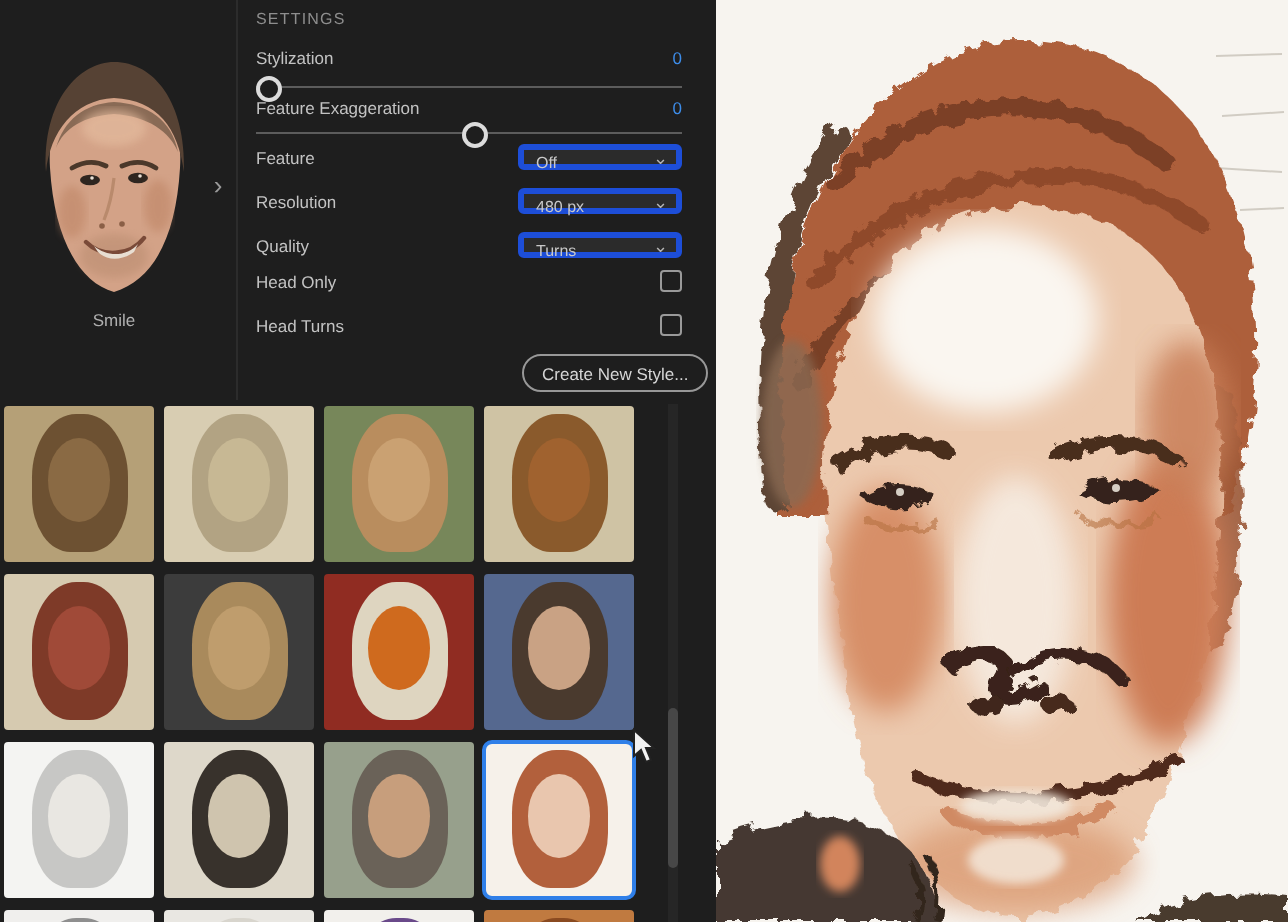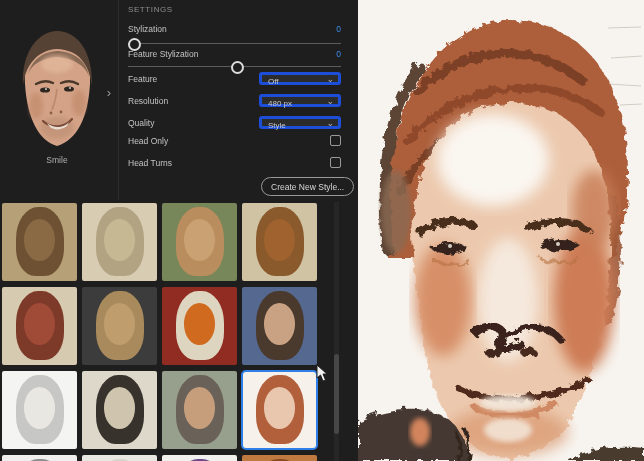--- a/index.html
+++ b/index.html
@@ -102,21 +102,21 @@
 
     <div class="settings-title">SETTINGS</div>
 
     <div class="set-label" style="top:24px">Stylization</div>
     <div class="set-value" style="top:24px">0</div>
     <div class="slider-track" style="top:38px">
       <div class="line"></div>
       <div class="knob" style="left: 3%;"></div>
     </div>
 
-    <div class="set-label" style="top:49px">Feature Stylization</div>
+    <div class="set-label" style="top:49px">Feature Exaggeration</div>
     <div class="set-value" style="top:49px">0</div>
     <div class="slider-track" style="top:61px">
       <div class="line"></div>
       <div class="knob" style="left: 51%;"></div>
     </div>
 
     <div class="drop-row" style="top:72px">
       <span class="lbl">Feature</span>
       <span class="dropdown">
         <span class="val">Off</span>
@@ -128,21 +128,21 @@
       <span class="lbl">Resolution</span>
       <span class="dropdown">
         <span class="val">480 px</span>
         <span class="chev">⌄</span>
       </span>
     </div>
 
     <div class="drop-row" style="top:116px">
       <span class="lbl">Quality</span>
       <span class="dropdown">
-        <span class="val">Style</span>
+        <span class="val">Turns</span>
         <span class="chev">⌄</span>
       </span>
     </div>
 
     <div class="check-row" style="top:135px">
       <span class="lbl">Head Only</span>
       <span class="checkbox"></span>
     </div>
 
     <div class="check-row" style="top:157px">

